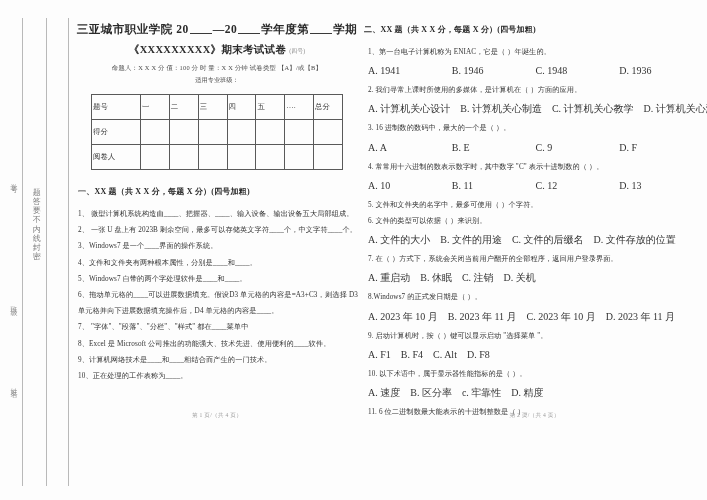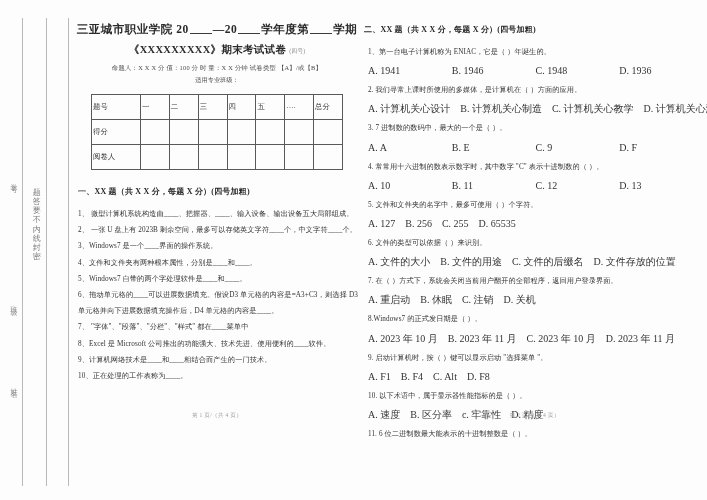--- a/index.html
+++ b/index.html
@@ -188,43 +188,37 @@
       </div>
 
       <div class="q">2. 我们寻常上课时所使用的多媒体，是计算机在（    ）方面的应用。</div>
       <div class="opts gap">
         <span>A. 计算机关心设计</span>
         <span>B. 计算机关心制造</span>
         <span>C. 计算机关心教学</span>
         <span>D. 计算机关心测试</span>
       </div>
 
-      <div class="q">3. 7 进制数的数码中，最大的一个是（    ）。</div>
+      <div class="q">3. 16 进制数的数码中，最大的一个是（    ）。</div>
       <div class="opts sp4">
         <span>A. A</span>
         <span>B. E</span>
         <span>C. 9</span>
         <span>D. F</span>
       </div>
 
       <div class="q">4. 常常用十六进制的数表示数字时，其中数字 "C" 表示十进制数的（    ）。</div>
       <div class="opts sp4">
         <span>A. 10</span>
         <span>B. 11</span>
         <span>C. 12</span>
         <span>D. 13</span>
       </div>
 
       <div class="q">5. 文件和文件夹的名字中，最多可使用（    ）个字符。</div>
-      <div class="opts gap">
-        <span>A. 127</span>
-        <span>B. 256</span>
-        <span>C. 255</span>
-        <span>D. 65535</span>
-      </div>
 
       <div class="q">6. 文件的类型可以依据（    ）来识别。</div>
       <div class="opts gap">
         <span>A. 文件的大小</span>
         <span>B. 文件的用途</span>
         <span>C. 文件的后缀名</span>
         <span>D. 文件存放的位置</span>
       </div>
 
       <div class="q">7. 在（    ）方式下，系统会关闭当前用户翻开的全部程序，返回用户登录界面。</div>

